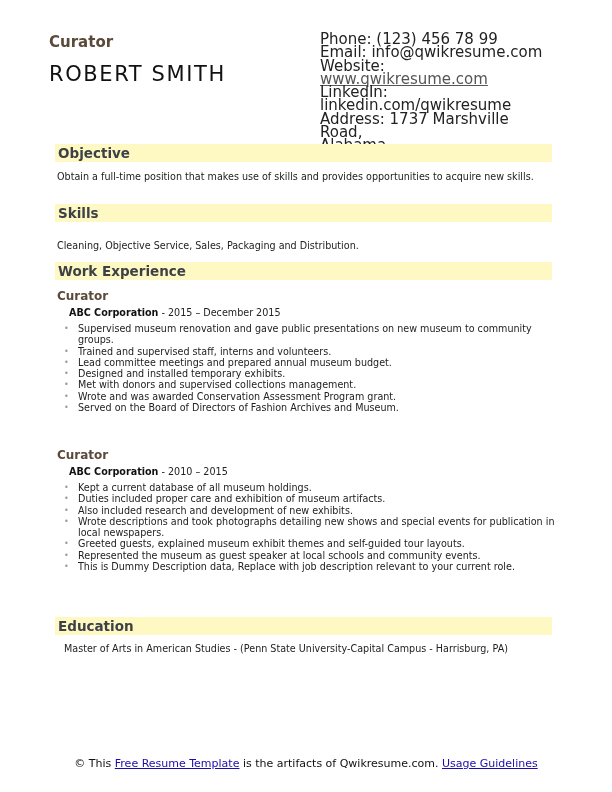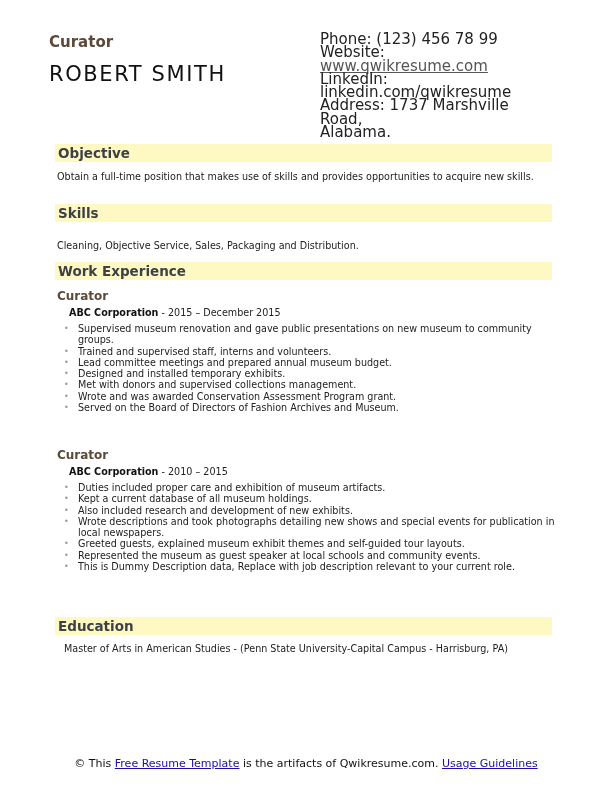--- a/index.html
+++ b/index.html
@@ -22,20 +22,21 @@
   .footer a { color: #1a0dab; font-weight: normal; text-decoration: underline; }
 </style>
 </head>
 <body>
 
 <div class="abs jobtitle">Curator</div>
 <div class="abs name">ROBERT SMITH</div>
 
 <div class="abs contact">
   <div>Phone: (123) 456 78 99</div>
+  <div>Email: info@qwikresume.com</div>
   <div><span>Website: </span><a>www.qwikresume.com</a></div>
   <div>LinkedIn:</div>
   <div>linkedin.com/qwikresume</div>
   <div>Address: 1737 Marshville Road,</div>
   <div>Alabama.</div>
 </div>
 
 <div class="abs sec" style="top:144px;">
   <span>Objective</span>
 </div>
@@ -58,22 +59,22 @@
   <li>Lead committee meetings and prepared annual museum budget.</li>
   <li>Designed and installed temporary exhibits.</li>
   <li>Met with donors and supervised collections management.</li>
   <li>Wrote and was awarded Conservation Assessment Program grant.</li>
   <li>Served on the Board of Directors of Fashion Archives and Museum.</li>
 </ul>
 
 <div class="abs role" style="top:448px;">Curator</div>
 <div class="abs company" style="top:466px;"><b>ABC Corporation</b><span> - 2010 – 2015</span></div>
 <ul class="bullets" style="top:482px;">
+  <li>Kept a current database of all museum holdings.</li>
   <li>Duties included proper care and exhibition of museum artifacts.</li>
-  <li>Kept a current database of all museum holdings.</li>
   <li>Also included research and development of new exhibits.</li>
   <li>Wrote descriptions and took photographs detailing new shows and special events for publication in local newspapers.</li>
   <li>Greeted guests, explained museum exhibit themes and self-guided tour layouts.</li>
   <li>Represented the museum as guest speaker at local schools and community events.</li>
   <li>This is Dummy Description data, Replace with job description relevant to your current role.</li>
 </ul>
 
 <div class="abs sec" style="top:617px;">
   <span>Education</span>
 </div>

